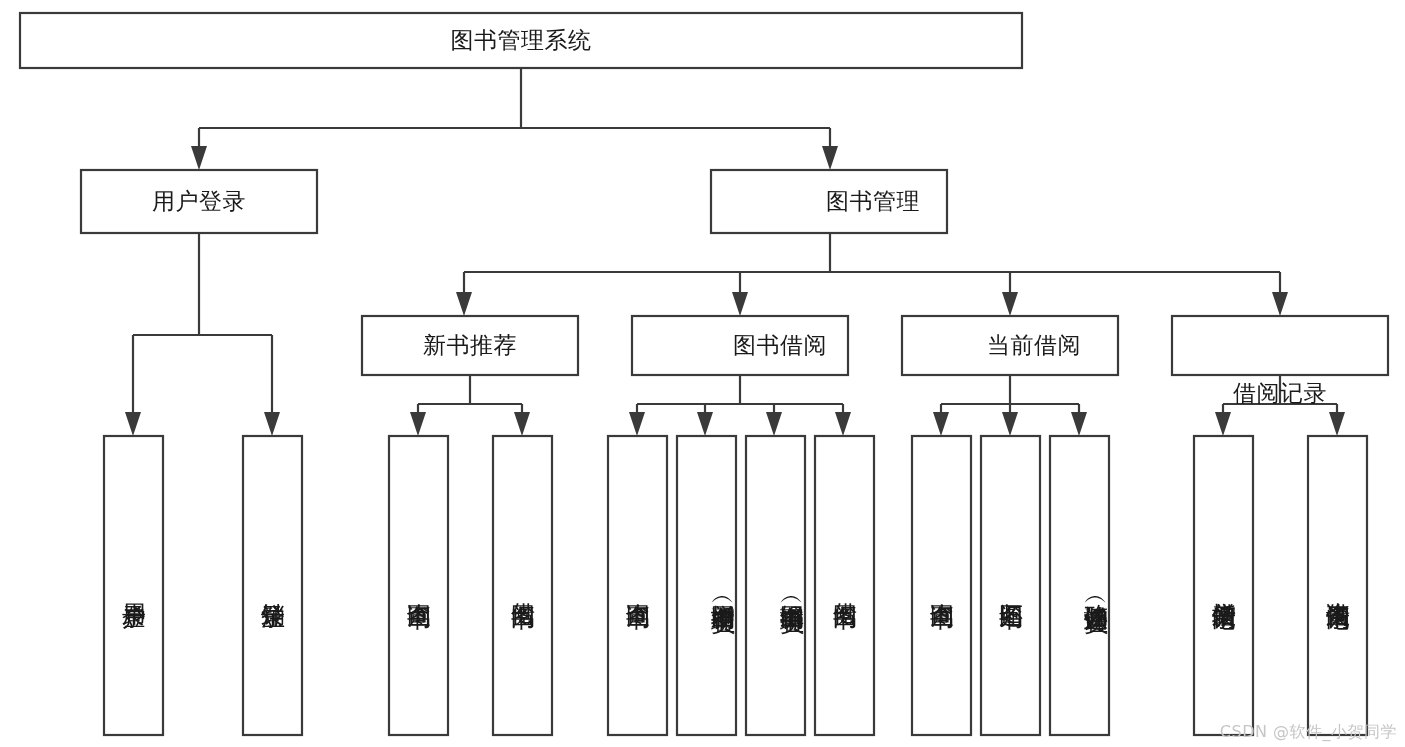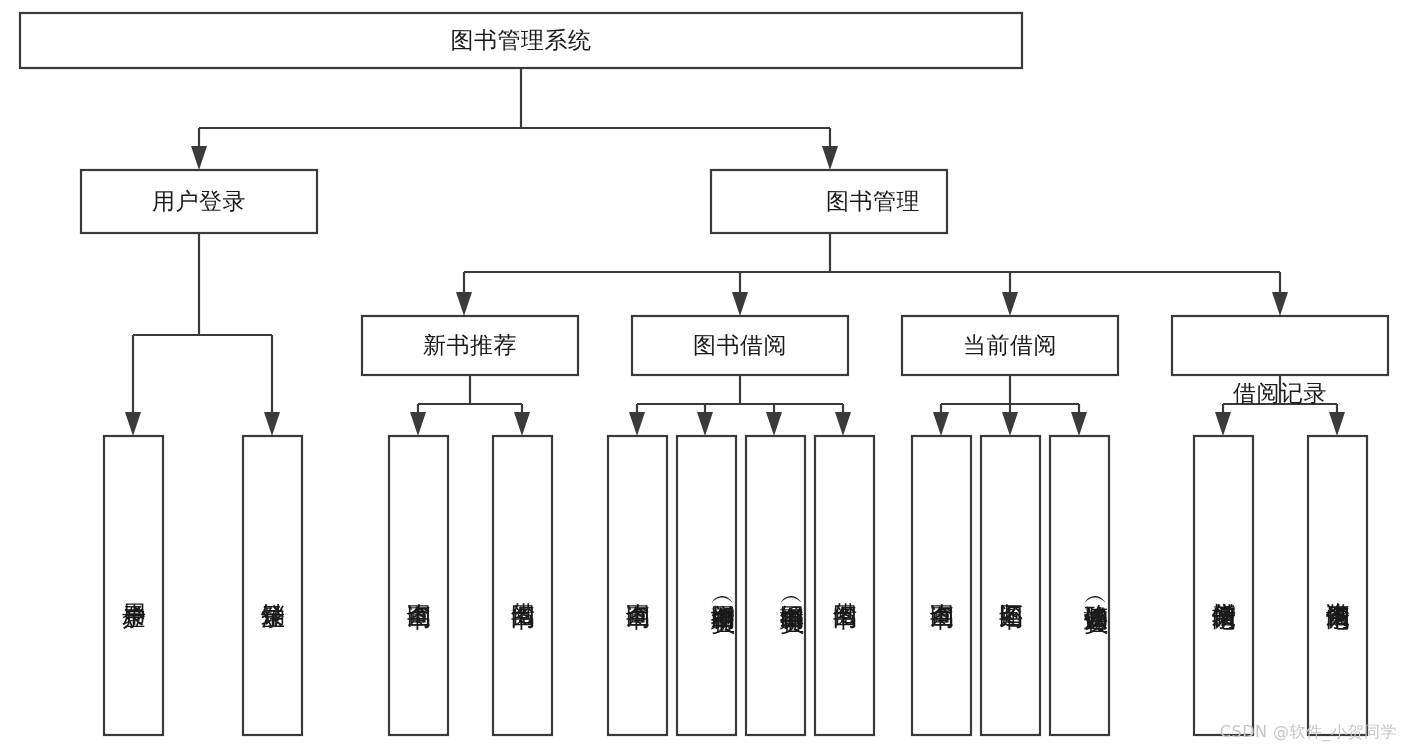--- a/index.html
+++ b/index.html
@@ -197,22 +197,22 @@
     <rect class="leaf-box" x="1194" y="436" width="59" height="299"></rect>
     <rect class="leaf-box" x="1308" y="436" width="59" height="299"></rect>
   </svg>
 
   <div class="node-label" style="left:20px; top:13px; width:1002px; height:55px;">图书管理系统</div>
 
   <div class="node-label" style="left:81px; top:170px; width:236px; height:63px;">用户登录</div>
   <div class="node-label" style="left:711px; top:170px; width:236px; height:63px;padding-left:44px;">图书管理</div>
 
   <div class="node-label" style="left:362px; top:316px; width:216px; height:59px;border-radius:18px;">新书推荐</div>
-  <div class="node-label" style="left:632px; top:316px; width:216px; height:59px;">图书借阅</div>
-  <div class="node-label" style="left:902px; top:316px; width:216px; height:59px;">当前借阅</div>
+  <div class="node-label" style="left:632px; top:316px; width:216px; height:59px;padding-left:40px;">图书借阅</div>
+  <div class="node-label" style="left:902px; top:316px; width:216px; height:59px;padding-left:24px;">当前借阅</div>
   <div class="node-label" style="left:1172px; top:316px; width:216px; height:59px;margin-top:48px;">借阅记录</div>
 
   <div class="leaf-label centered" style="left:104px; top:436px; width:59px; height:299px;">用户登录</div>
   <div class="leaf-label centered" style="left:243px; top:436px; width:59px; height:299px;">注销登录</div>
 
   <div class="leaf-label centered" style="left:389px; top:436px; width:59px; height:299px;">查询图书</div>
   <div class="leaf-label centered" style="left:493px; top:436px; width:59px; height:299px;">借阅图书</div>
 
   <div class="leaf-label centered" style="left:608px; top:436px; width:59px; height:299px;">查询图书</div>
   <div class="leaf-label" style="left:677px; top:444px; width:59px; height:291px;">新增图书（管理员）</div>

